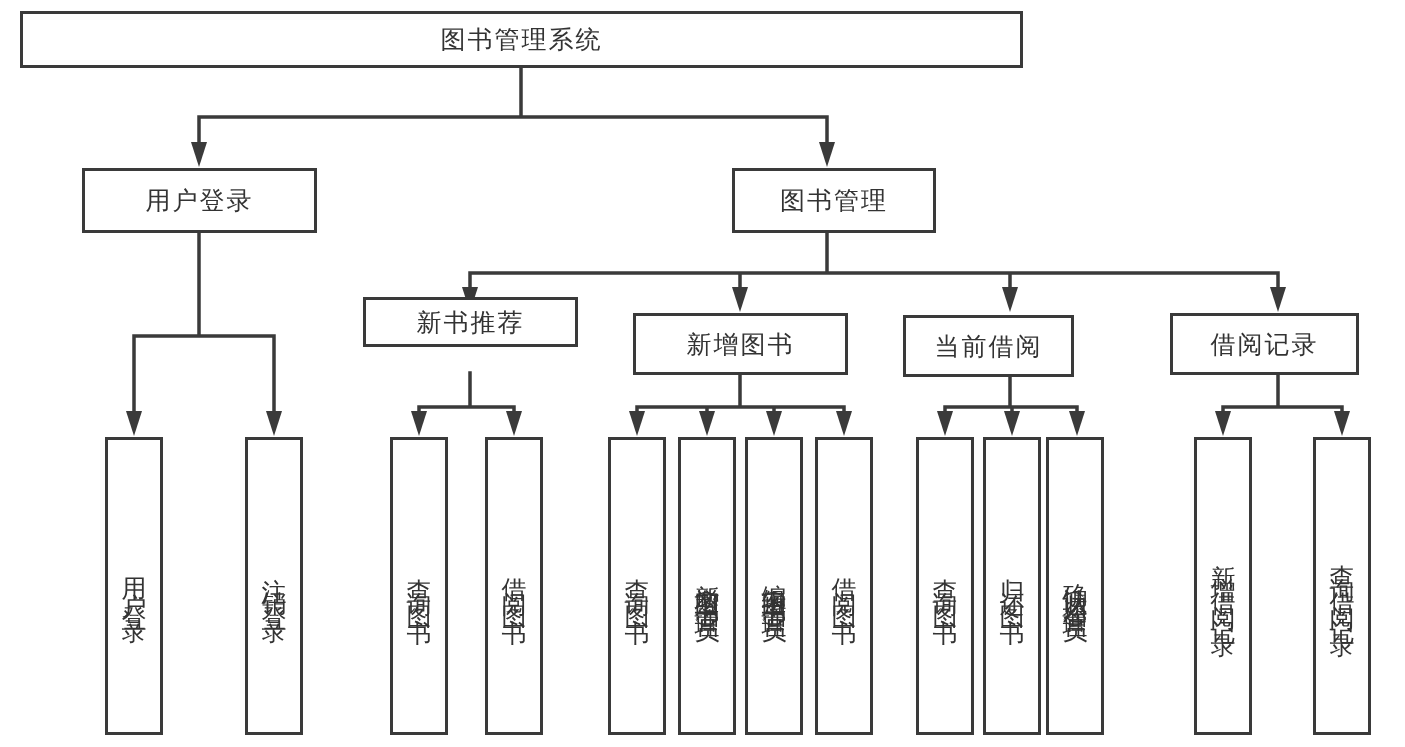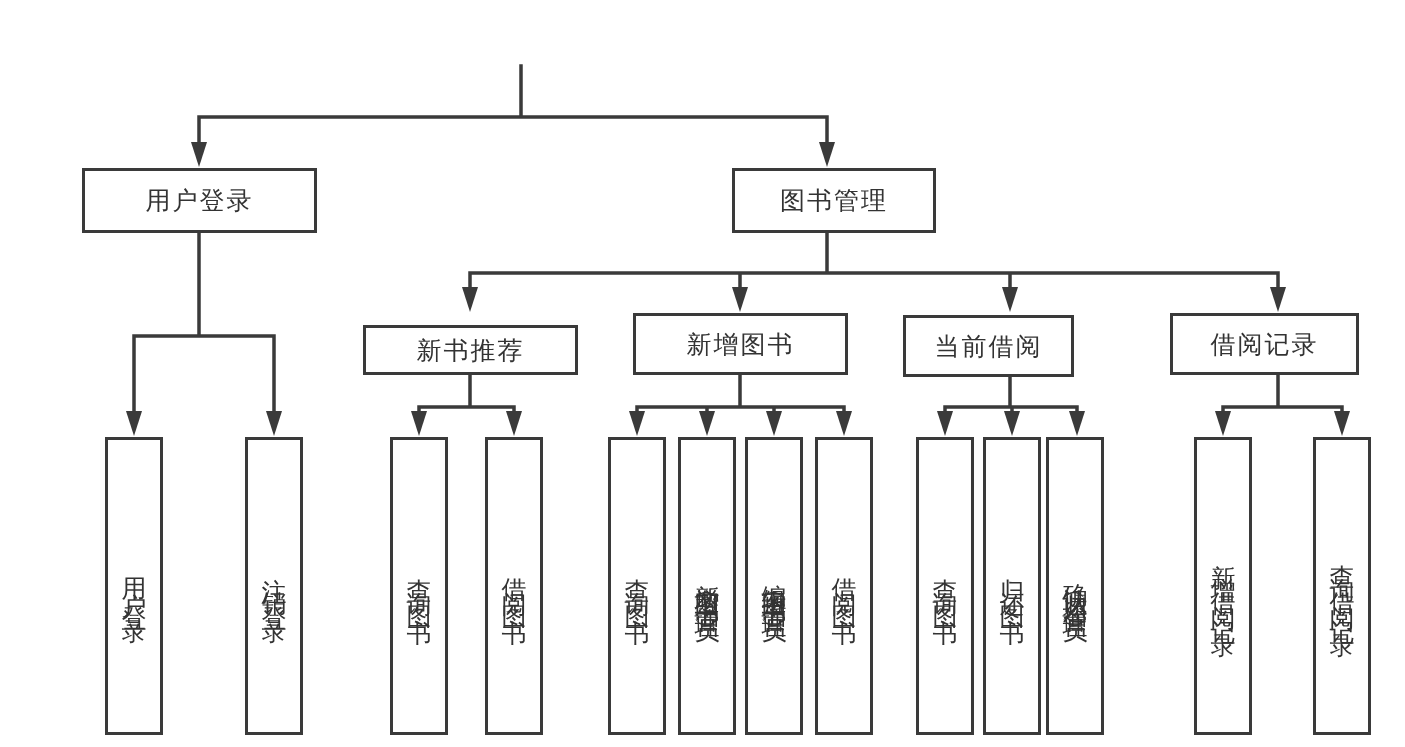--- a/index.html
+++ b/index.html
@@ -87,25 +87,26 @@
     <polygon class="arrow" points="699,411 715,411 707,436"></polygon>
     <polygon class="arrow" points="766,411 782,411 774,436"></polygon>
     <polygon class="arrow" points="836,411 852,411 844,436"></polygon>
     <polygon class="arrow" points="937,411 953,411 945,436"></polygon>
     <polygon class="arrow" points="1004,411 1020,411 1012,436"></polygon>
     <polygon class="arrow" points="1069,411 1085,411 1077,436"></polygon>
     <polygon class="arrow" points="1215,411 1231,411 1223,436"></polygon>
     <polygon class="arrow" points="1334,411 1350,411 1342,436"></polygon>
   </svg>
 
+  <div class="hbox" style="left:20px;top:11px;width:1003px;height:57px">图书管理系统</div>
 
   <div class="hbox" style="left:82px;top:168px;width:235px;height:65px">用户登录</div>
   <div class="hbox" style="left:732px;top:168px;width:204px;height:65px">图书管理</div>
 
-  <div class="hbox" style="left:363px;top:325px;width:215px;height:50px">新书推荐</div>
+  <div class="hbox" style="left:363px;top:297px;width:215px;height:50px">新书推荐</div>
   <div class="hbox" style="left:633px;top:313px;width:215px;height:62px">新增图书</div>
   <div class="hbox" style="left:903px;top:315px;width:171px;height:62px">当前借阅</div>
   <div class="hbox" style="left:1170px;top:313px;width:189px;height:62px">借阅记录</div>
 
   <div class="vbox" style="left:105px">用户登录</div>
   <div class="vbox" style="left:245px">注销登录</div>
 
   <div class="vbox" style="left:390px">查询图书</div>
   <div class="vbox" style="left:485px">借阅图书</div>
 

